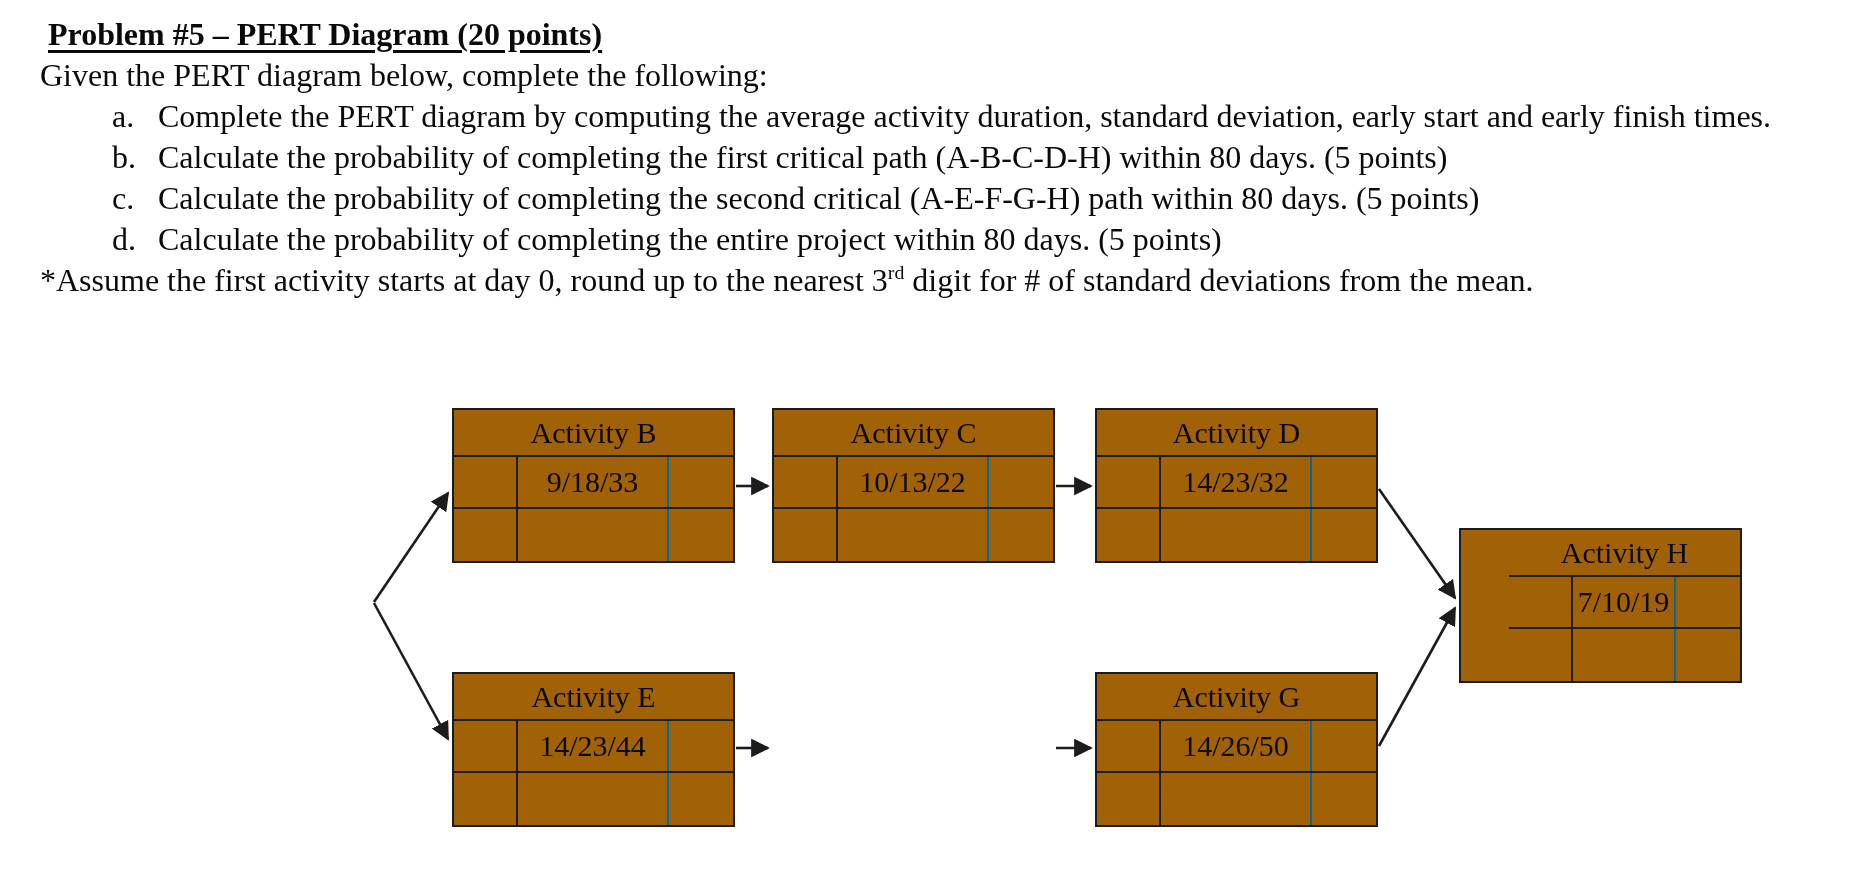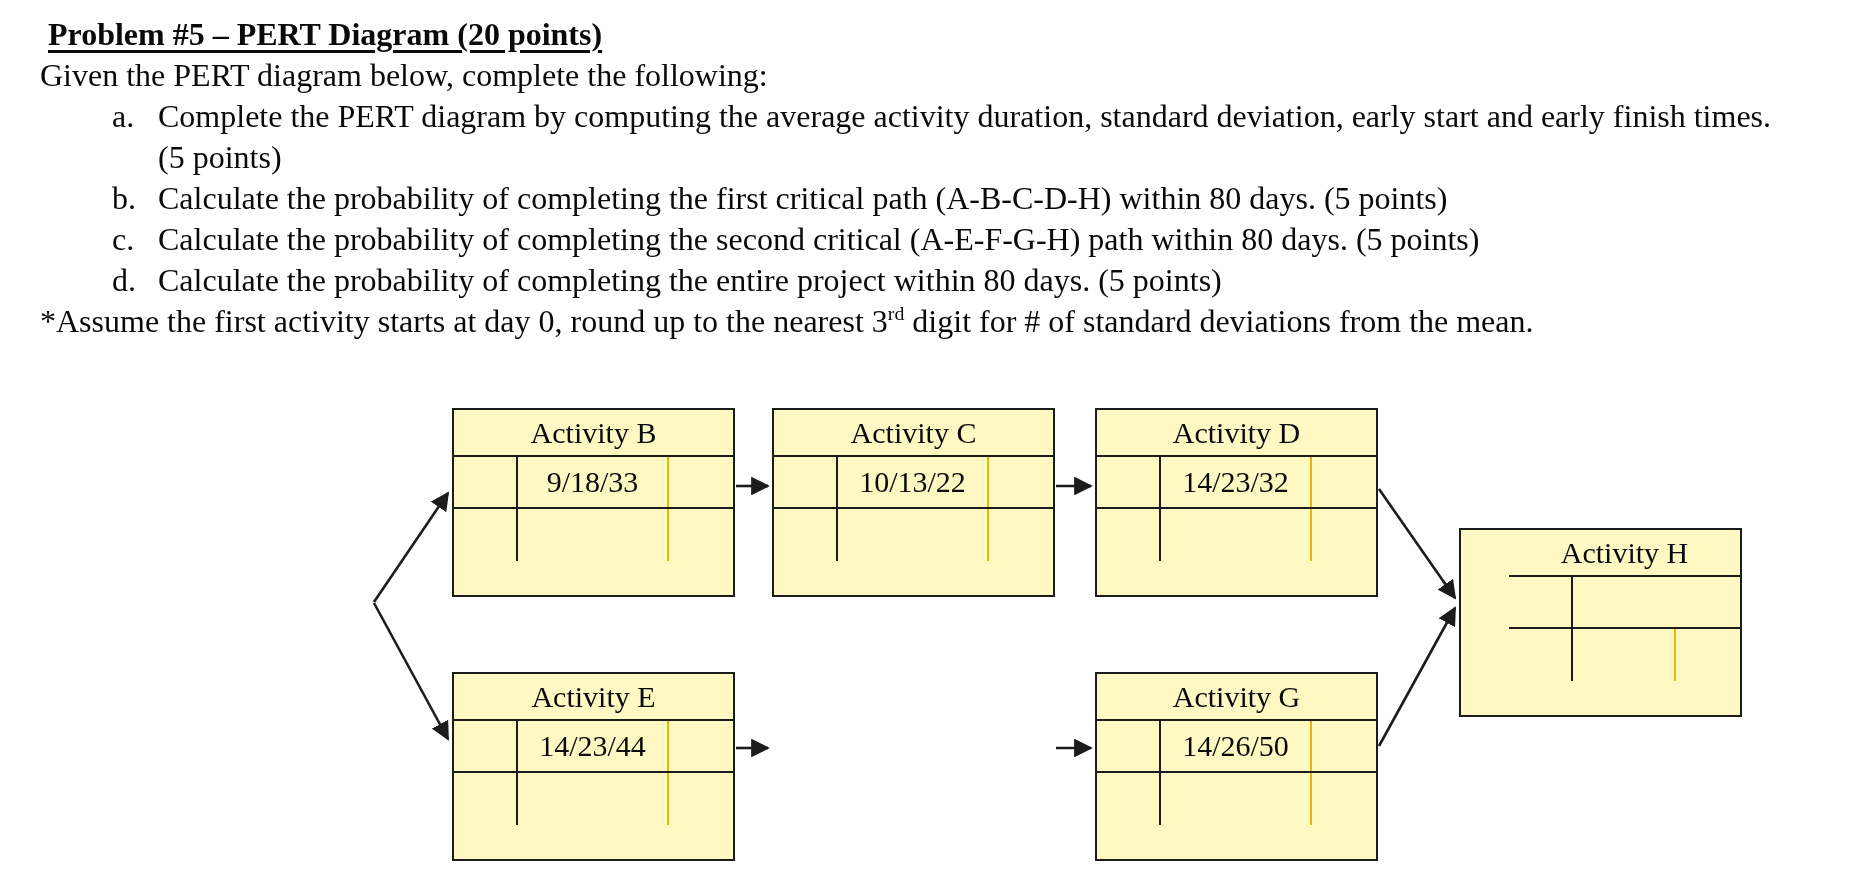--- a/index.html
+++ b/index.html
@@ -30,49 +30,48 @@
   .list-item { position: relative; padding-left: 118px; }
   .list-marker { position: absolute; left: 72px; top: 0; }
   sup.ord { font-size: 0.62em; vertical-align: super; line-height: 0; text-align: right; }
   
   .diagram {
     position: absolute; left: 0; top: 0;
     width: 1870px; height: 896px;
   }
   .activity-box {
     position: absolute;
-    width: 283px; height: 189px;
+    width: 283px; height: 155px;
     border: 2px solid #1c1c1c;
-    background: #fef9c3;
+    background: #a16207;
     font-size: 30px;
   }
   .box-title {
     height: 47px;
     border-bottom: 2px solid #1c1c1c;
     display: flex; align-items: center; justify-content: center;
   }
   .box-row { display: flex; height: 52px; }
   .box-row.mid { border-bottom: 2px solid #1c1c1c; }
   .cell { height: 100%; }
   .cell.l { width: 64px; border-right: 2px solid #1c1c1c; }
-  .cell.c { flex: 1; display: flex; align-items: center; justify-content: center; border-right: 2px solid #eab308; }
+  .cell.c { flex: 1; display: flex; align-items: center; justify-content: center; border-right: 2px solid #0369a1; }
   .cell.r { width: 64px; }
   .arrow-layer { position: absolute; left: 0; top: 0; pointer-events: none; }
 </style>
 </head>
 <body>
 
 <div class="text-block">
   <div class="prob-title">Problem #5 – PERT Diagram (20 points)</div>
   <div>Given the PERT diagram below, complete the following:</div>
 
   <div class="list-item">
     <span class="list-marker">a.</span>
     <div>Complete the PERT diagram by computing the average activity duration, standard deviation, early start and early finish times.</div>
-    <div>(5 points)</div>
   </div>
 
   <div class="list-item">
     <span class="list-marker">b.</span>
     <div>Calculate the probability of completing the first critical path (A-B-C-D-H) within 80 days. (5 points)</div>
   </div>
 
   <div class="list-item">
     <span class="list-marker">c.</span>
     <div>Calculate the probability of completing the second critical (A-E-F-G-H) path within 80 days. (5 points)</div>
@@ -177,20 +176,21 @@
       <div class="cell l"></div>
       <div class="cell c"></div>
       <div class="cell r"></div>
     </div>
   </div>
 
   <div class="activity-box" style="left:1459px; top:528px;padding-left:48px;">
     <div class="box-title">Activity H</div>
     <div class="box-row mid">
       <div class="cell l"></div>
+      <div class="cell c">7/10/19</div>
       <div class="cell r"></div>
     </div>
     <div class="box-row">
       <div class="cell l"></div>
       <div class="cell c"></div>
       <div class="cell r"></div>
     </div>
   </div>
 
 </div>

